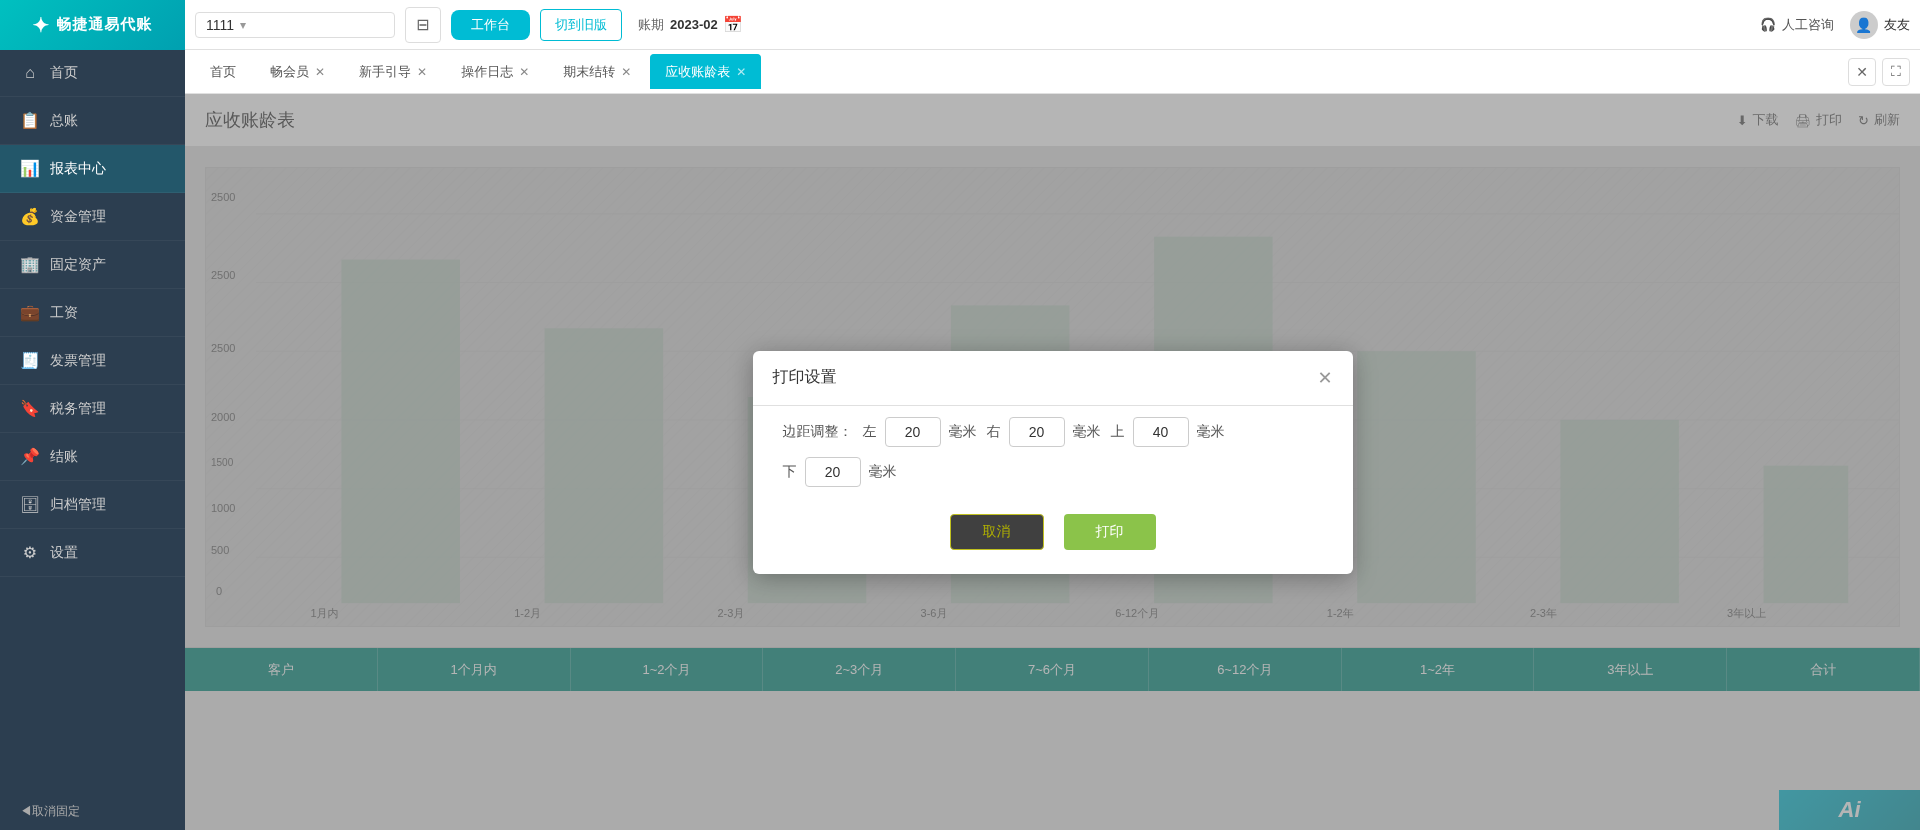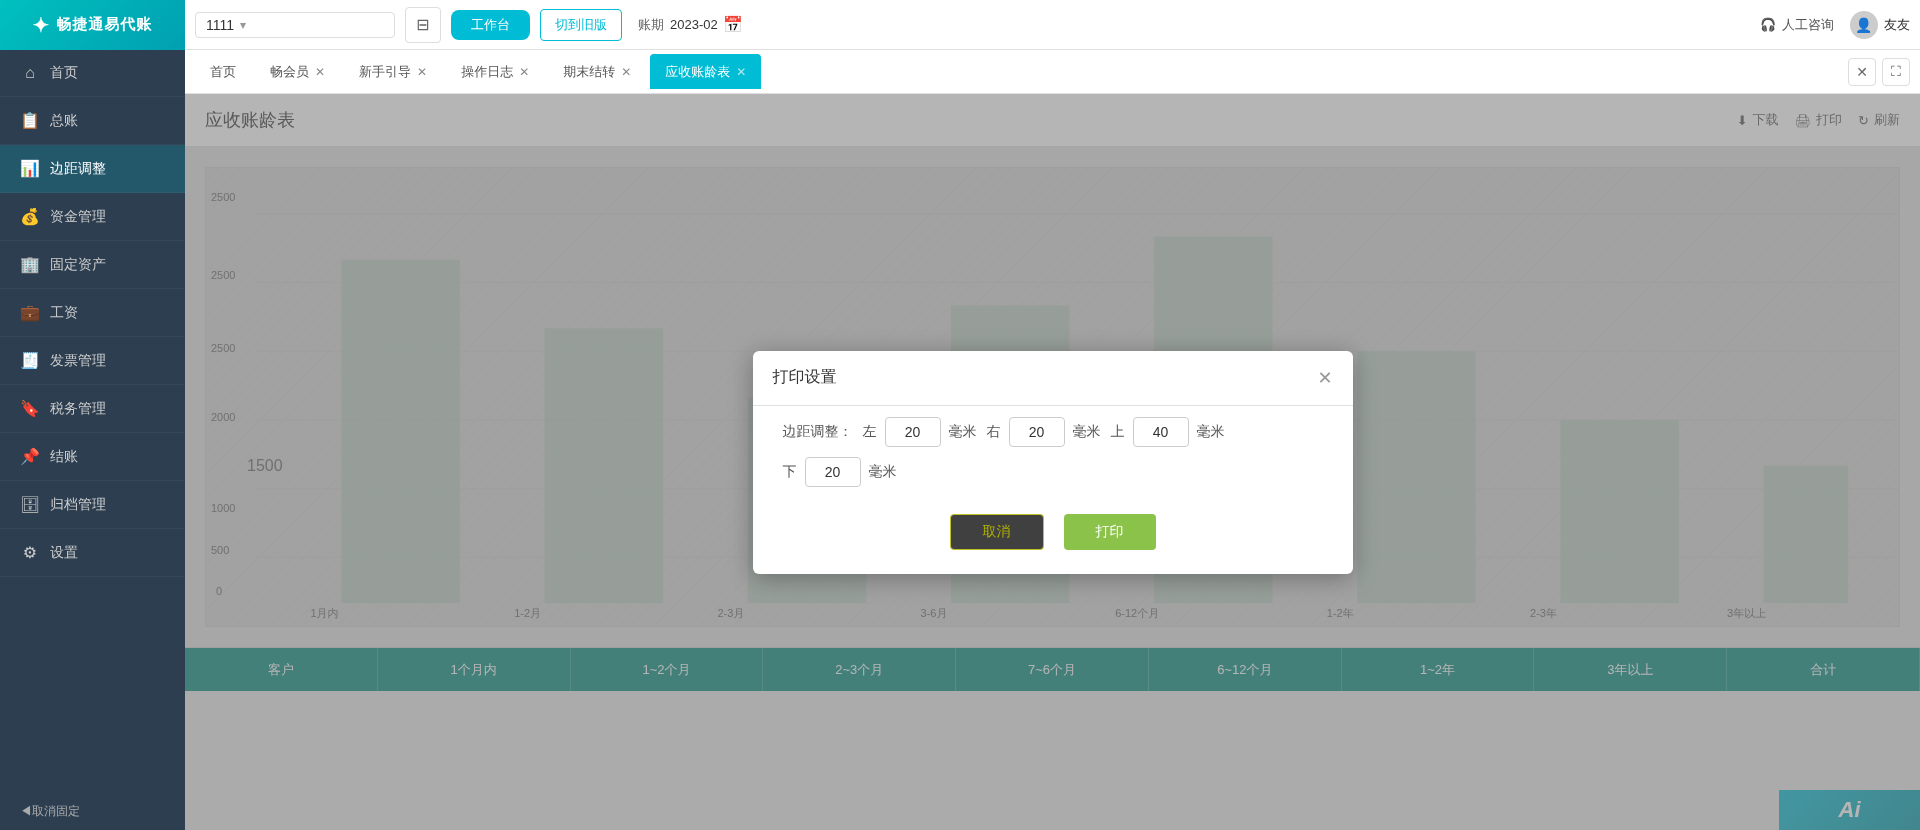--- a/index.html
+++ b/index.html
@@ -35,21 +35,21 @@
     .workbench-btn {
       background: #00bcd4; color: #fff; border: none;
       padding: 6px 20px; border-radius: 8px; cursor: pointer; font-size: 13px;
     }
     .switch-btn {
       border: 1px solid #00bcd4; color: #00bcd4; background: #fff;
       padding: 6px 14px; border-radius: 4px; cursor: pointer; font-size: 13px;
     }
     .period-area { display: flex; align-items: center; gap: 6px; margin-left: 6px; }
     .period-label { color: #666; font-size: 13px; }
-    .period-value { color: #333; font-weight: normal; font-size: 13px; }
+    .period-value { color: #333; font-weight: bold; font-size: 13px; }
     .calendar-icon { color: #00bcd4; font-size: 16px; cursor: pointer; }
     .spacer { flex: 1; }
     .user-area { display: flex; align-items: center; gap: 16px; }
     .consultation { display: flex; align-items: center; gap: 5px; color: #555; cursor: pointer; font-size: 13px; }
     .user-info { display: flex; align-items: center; gap: 6px; cursor: pointer; }
     .user-avatar { width: 28px; height: 28px; border-radius: 50%; background: #ccc; display: flex; align-items: center; justify-content: center; color: #fff; font-size: 14px; }
     .user-name { color: #333; font-size: 13px; }
 
     
     .main-layout { display: flex; height: 780px; }
@@ -232,21 +232,21 @@
     <div class="sidebar-item">
       <span class="sidebar-item-icon">⌂</span>
       <span>首页</span>
     </div>
     <div class="sidebar-item">
       <span class="sidebar-item-icon">📋</span>
       <span>总账</span>
     </div>
     <div class="sidebar-item active">
       <span class="sidebar-item-icon">📊</span>
-      <span>边距调整</span>
+      <span>报表中心</span>
     </div>
     <div class="sidebar-item">
       <span class="sidebar-item-icon">💰</span>
       <span>资金管理</span>
     </div>
     <div class="sidebar-item">
       <span class="sidebar-item-icon">🏢</span>
       <span>固定资产</span>
     </div>
     <div class="sidebar-item">
@@ -360,21 +360,21 @@
             <rect x="56%" y="15%" width="7%" height="80%" fill="#90c0a0" opacity="0.7"></rect>
             <rect x="68%" y="40%" width="7%" height="55%" fill="#90c0a0" opacity="0.7"></rect>
             <rect x="80%" y="55%" width="7%" height="40%" fill="#90c0a0" opacity="0.7"></rect>
             <rect x="92%" y="65%" width="5%" height="30%" fill="#90c0a0" opacity="0.7"></rect>
           </svg>
 
           <div style="position:absolute;left:5px;top:5%;font-size:11px;color:#666;">2500</div>
           <div style="position:absolute;left:5px;top:22%;font-size:11px;color:#666;">2500</div>
           <div style="position:absolute;left:5px;top:38%;font-size:11px;color:#666;">2500</div>
           <div style="position:absolute;left:5px;top:53%;font-size:11px;color:#666;">2000</div>
-          <div style="position:absolute;left:5px;top:63%;font-size:16px;color:#666;margin-left:36px;">1500</div>
+          <div style="position:absolute;left:5px;top:63%;font-size:10px;color:#666;">1500</div>
           <div style="position:absolute;left:5px;top:73%;font-size:11px;color:#666;">1000</div>
           <div style="position:absolute;left:5px;top:82%;font-size:11px;color:#666;">500</div>
           <div style="position:absolute;left:10px;top:91%;font-size:11px;color:#666;">0</div>
 
           <div style="position:absolute;bottom:5px;left:7%;font-size:11px;color:#666;transform:translateX(-50%);">1月内</div>
           <div style="position:absolute;bottom:5px;left:19%;font-size:11px;color:#666;transform:translateX(-50%);">1-2月</div>
           <div style="position:absolute;bottom:5px;left:31%;font-size:11px;color:#666;transform:translateX(-50%);">2-3月</div>
           <div style="position:absolute;bottom:5px;left:43%;font-size:11px;color:#666;transform:translateX(-50%);">3-6月</div>
           <div style="position:absolute;bottom:5px;left:55%;font-size:11px;color:#666;transform:translateX(-50%);">6-12个月</div>
           <div style="position:absolute;bottom:5px;left:67%;font-size:11px;color:#666;transform:translateX(-50%);">1-2年</div>

